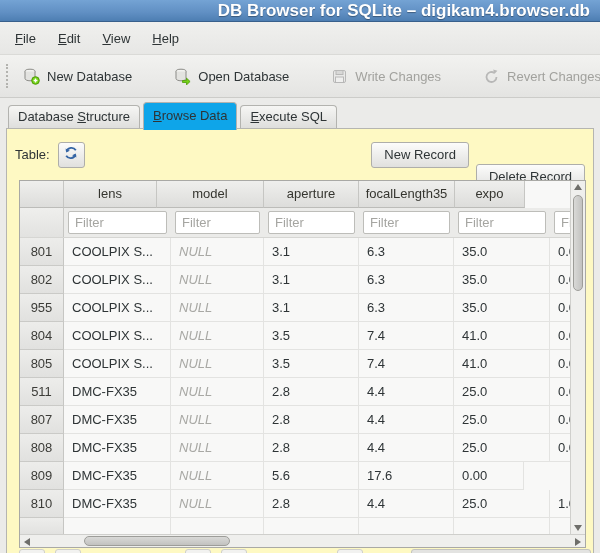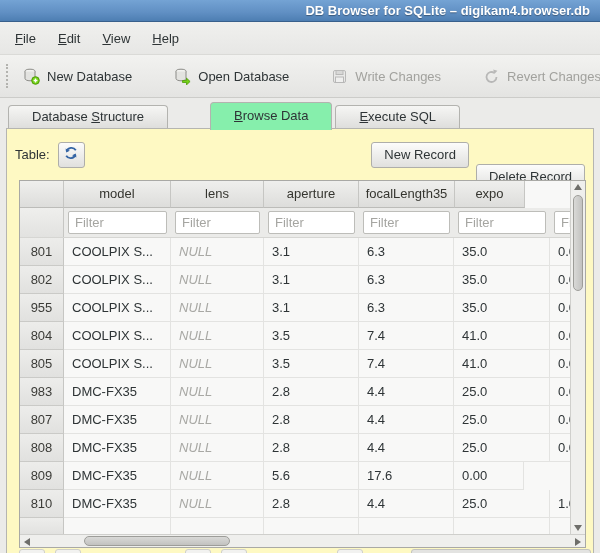--- a/index.html
+++ b/index.html
@@ -13,21 +13,21 @@
 
   
   .titlebar {
     position:absolute; top:0; left:0; right:0; height:22px;
     background:linear-gradient(#74a3d4,#608fc3 60%,#4d7eb2);
     border-bottom:1px solid #39608c;
     display:flex; align-items:center; justify-content:flex-end;
     padding:0 10px;
   }
   .titlebar span {
-    color:#ffffff; font-weight:bold; font-size:13px;
+    color:#ffffff; font-weight:bold; font-size:17px;
     text-shadow:0 1px 1px rgba(0,0,0,.35);
     white-space:nowrap;
   }
 
   
   .menubar {
     position:absolute; top:22px; left:0; right:0; height:33px;
     background:linear-gradient(#f0f0ee,#e7e7e5);
     border-bottom:1px solid #dadad7;
     display:flex; align-items:center; padding:0 4px;
@@ -54,30 +54,30 @@
   .tool-btn.disabled { color:#a2a29e; }
   .tool-btn.disabled svg { opacity:.55; filter:grayscale(1); }
   .tool-btn svg { display:block; }
 
   
   .tabbar {
     position:absolute; top:98px; left:0; right:0; height:31px;
     display:flex; align-items:flex-end; padding:0 0 0 8px;
   }
   .tab {
-    height:24px; line-height:22px; padding:0 23px; margin-right:3px;
+    height:24px; line-height:22px; padding:0 9px; margin-right:3px;
     background:linear-gradient(#f6f6f4,#dddddb);
     border:1px solid #b3b3af; border-bottom:none;
     border-radius:4px 4px 0 0; color:#2e3436; white-space:nowrap;
     position:relative; z-index:1;text-align:center;
   }
   .tab u { text-decoration:underline; }
   .tab.active {
-    height:28px; line-height:26px; background:#86efac;
-    z-index:3; margin-bottom:-1px;margin-left:39px;
+    height:28px; line-height:26px; background:#0ea5e9;
+    z-index:3; margin-bottom:-1px;
   }
 
   
   .tab-pane {
     position:absolute; top:128px; left:6px; right:6px; bottom:0;
     border:1px solid #b5b5b1; border-bottom:none;
     background:#fef9c3; z-index:2;
   }
 
   
@@ -272,22 +272,22 @@
       <div class="spacer"></div>
 
       <button class="btn">New Record</button>
       <button class="btn">Delete Record</button>
     </div>
 
     <div class="grid">
       <div class="grid-inner">
         <div class="grid-hrow" id="header-row">
             <div class="corner" style="width: 44px;"></div>
+            <div class="hcell" style="width: 93px;">lens</div>
             <div class="hcell" style="width: 107px;">model</div>
-            <div class="hcell" style="width: 93px;">lens</div>
             <div class="hcell" style="width: 95px;">aperture</div>
             <div class="hcell" style="width: 96px;">focalLength35</div>
             <div class="hcell" style="width: 70px;">expo</div>
           </div>
         <div class="grid-frow" id="filter-row">
             <div class="fcorner" style="width: 44px;"></div>
             <div class="fcell" style="width: 107px;"><input type="text" placeholder="Filter" style=""></div>
             <div class="fcell" style="width: 93px;"><input type="text" placeholder="Filter" style=""></div>
             <div class="fcell" style="width: 95px;"><input type="text" placeholder="Filter" style=""></div>
             <div class="fcell" style="width: 95px;"><input type="text" placeholder="Filter" style=""></div>
@@ -334,21 +334,21 @@
             <div class="grid-row">
               <div class="rowhead" style="width: 44px;">805</div>
               <div class="cell" style="width: 107px;">COOLPIX S...</div>
               <div class="cell null" style="width: 93px;">NULL</div>
               <div class="cell" style="width: 95px;">3.5</div>
               <div class="cell" style="width: 95px;">7.4</div>
               <div class="cell" style="width: 96px;">41.0</div>
               <div class="cell" style="width: 70px;">0.03</div>
             </div>
             <div class="grid-row">
-              <div class="rowhead" style="width: 44px;">983</div>
+              <div class="rowhead" style="width: 44px;">511</div>
               <div class="cell" style="width: 107px;">DMC-FX35</div>
               <div class="cell null" style="width: 93px;">NULL</div>
               <div class="cell" style="width: 95px;">2.8</div>
               <div class="cell" style="width: 95px;">4.4</div>
               <div class="cell" style="width: 96px;">25.0</div>
               <div class="cell" style="width: 70px;">0.00</div>
             </div>
             <div class="grid-row">
               <div class="rowhead" style="width: 44px;">807</div>
               <div class="cell" style="width: 107px;">DMC-FX35</div>

